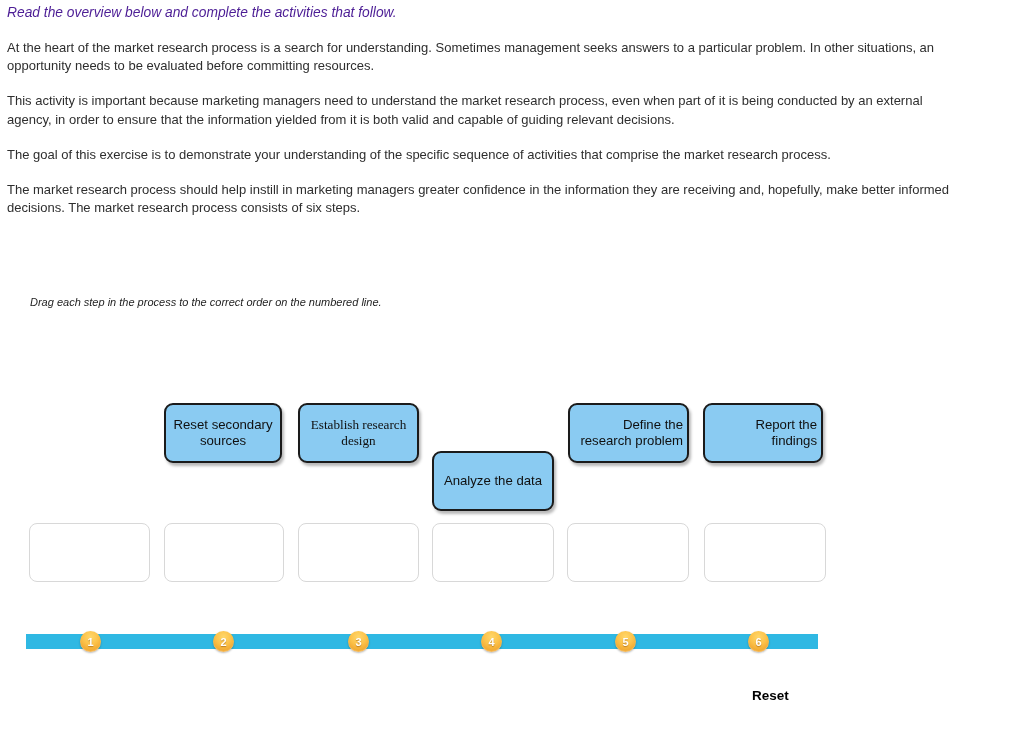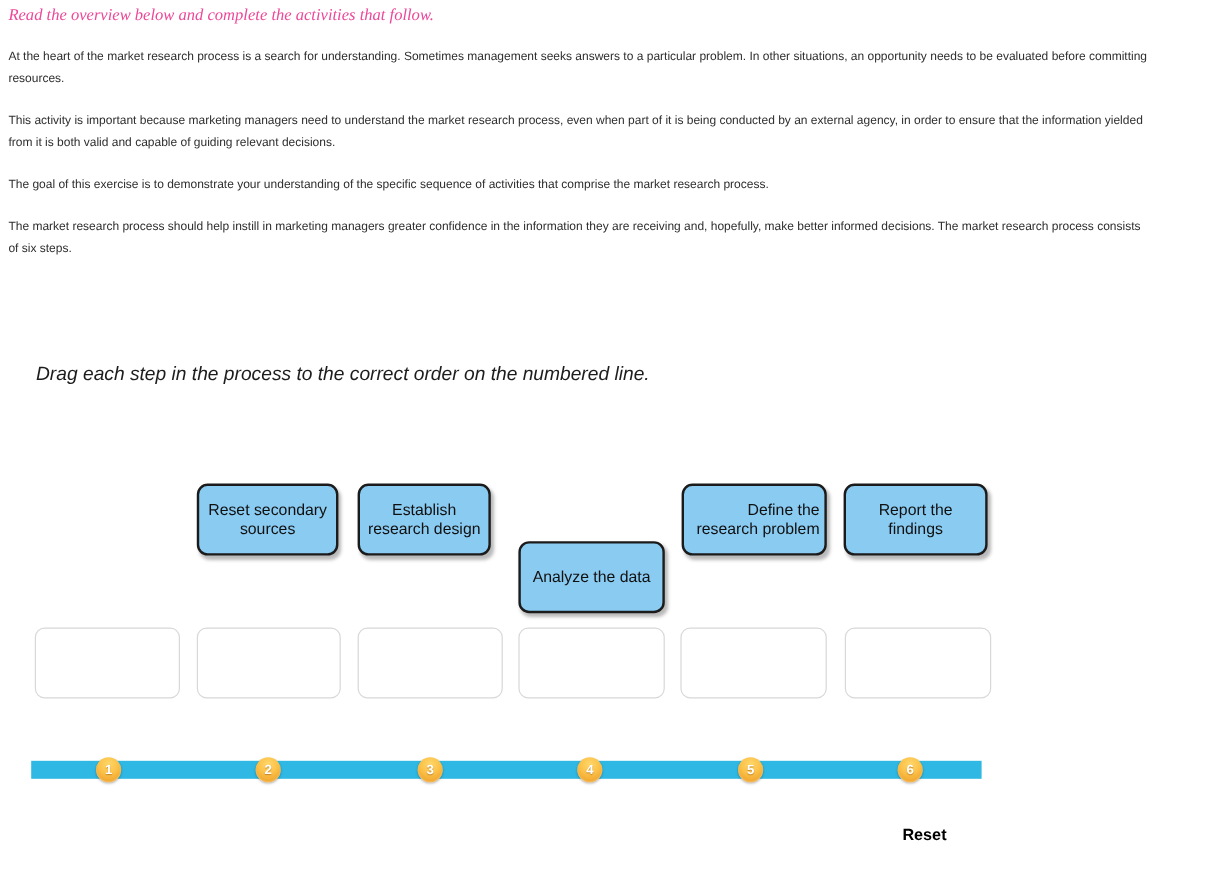--- a/index.html
+++ b/index.html
@@ -21,38 +21,37 @@
     position: absolute;
     left: 7px;
     top: 3px;
     width: 950px;
   }
   .lead {
     font-style: italic;
     font-size: 13.8px;
     line-height: 19px;
     margin: 0 0 17px 0;
-    color: #ec4899;
-    font-family: Liberation Serif, serif;
+    color: #4c1d95;
   }
   .para {
-    font-size: 10px;
+    font-size: 13px;
     line-height: 18.2px;
     margin: 0 0 17px 0;
     color: #2e2e2e;
   }
   .para:last-child { margin-bottom: 16px; }
 
   
   .drag-instruction {
     position: absolute;
     left: 30px;
-    top: 304px;
+    top: 293px;
     font-style: italic;
-    font-size: 16px;
+    font-size: 11px;
     line-height: 18px;
     color: #1d1d1d;
   }
 
   
   .board {
     position: absolute;
     left: 0;
     top: 0;
     width: 1013px;
@@ -74,24 +73,24 @@
     text-align: center;
     font-size: 13.2px;
     line-height: 16px;
     color: #101010;
     cursor: move;
     user-select: none;
     padding: 0 4px;
   }
   .tile-1 { left: 28px;  width: 120px; }
   .tile-2 { left: 164px; width: 118px; }
-  .tile-3 { left: 298px; width: 111px; }
+  .tile-3 { left: 298px; width: 121px; font-family: Liberation Serif, serif; }
   .tile-4 { left: 432px; width: 122px; margin-top: 48px; }
   .tile-5 { left: 568px; width: 121px; text-align: right; }
-  .tile-6 { left: 703px; width: 120px; }
+  .tile-6 { left: 703px; width: 120px; text-align: right; }
 
   .slot {
     position: absolute;
     top: 523px;
     height: 59px;
     box-sizing: border-box;
     background: #ffffff;
     border: 1px solid #d8d8d8;
     border-radius: 8px;
   }

